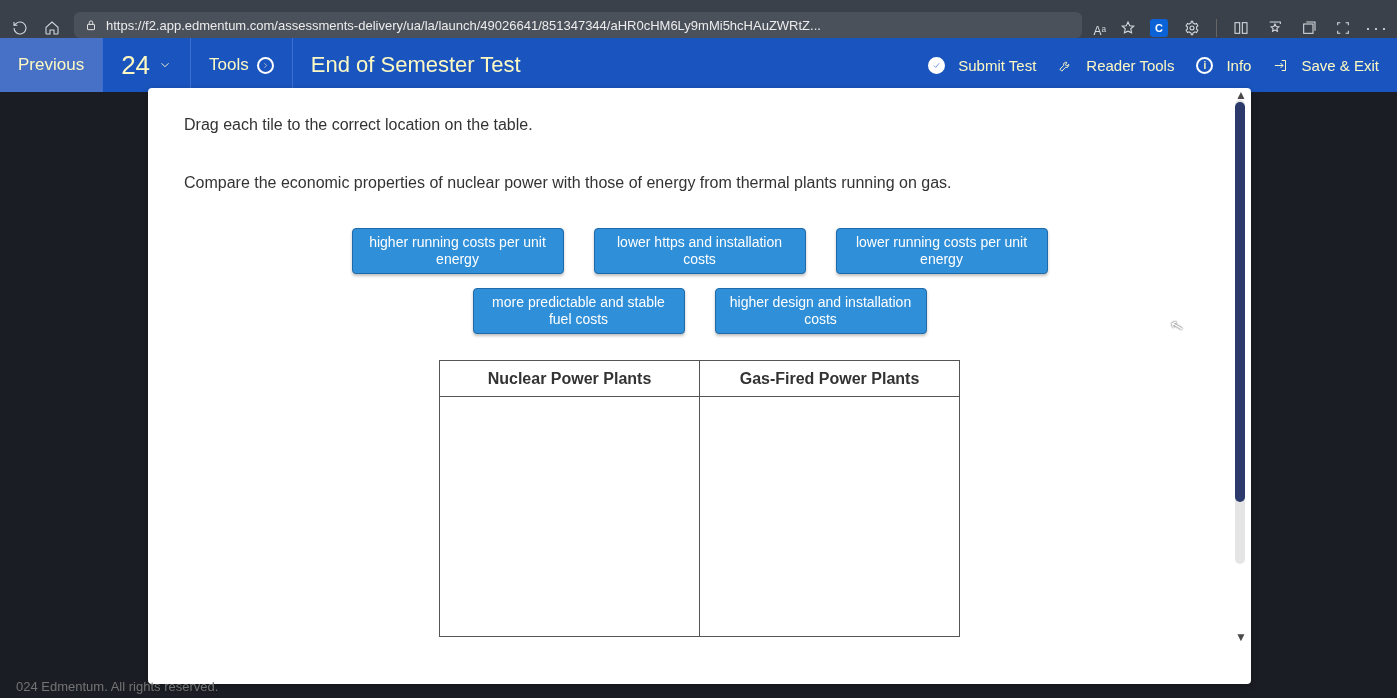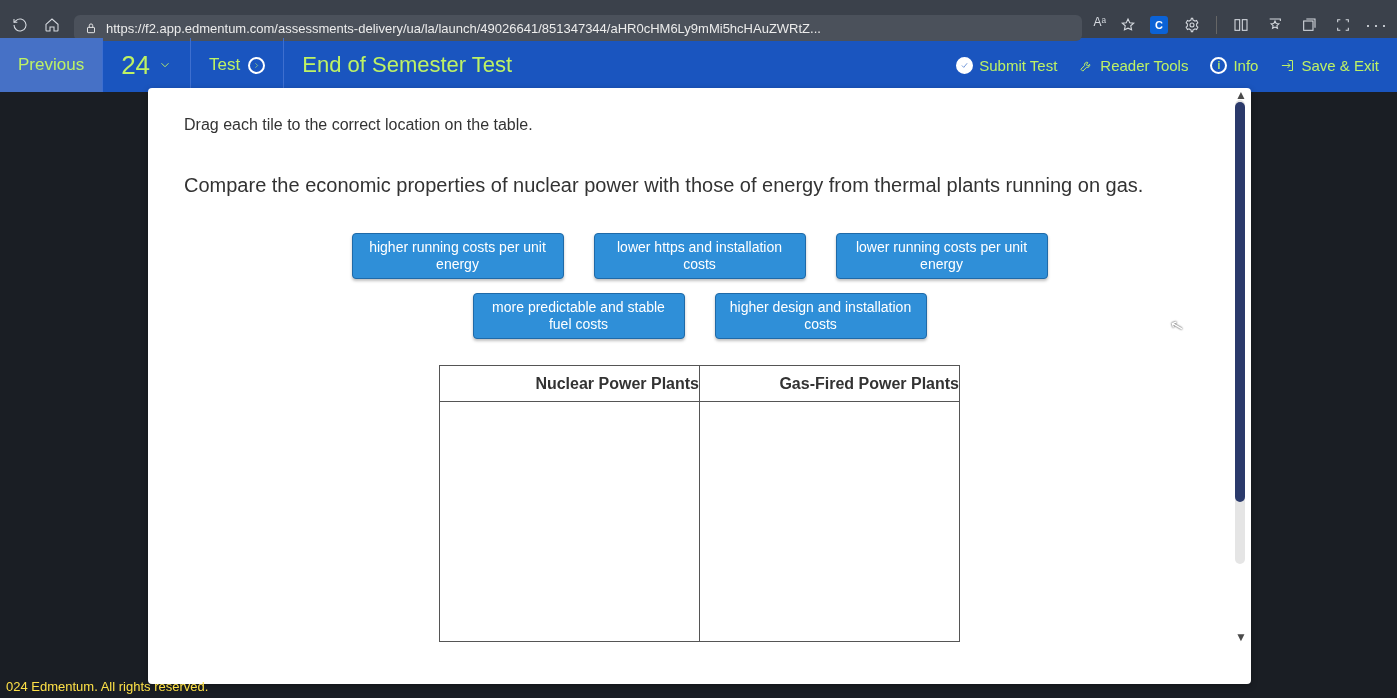--- a/index.html
+++ b/index.html
@@ -1,58 +1,58 @@
 <!DOCTYPE html>
 <html><head>
 <meta charset="utf-8">
 <style>
   * { margin:0; padding:0; box-sizing:border-box; font-family:Arial,Helvetica,sans-serif; }
   body { width:1397px; height:698px; background:#1a1e24; overflow:hidden; position:relative; }
 
   
-  .chrome-bar { height:38px; background:#3b414b; display:flex; align-items:flex-start; gap:12px; padding:15px 10px; color:#d6dae0; font-size:14px; }
+  .chrome-bar { height:38px; background:#3b414b; display:flex; align-items:flex-end; gap:12px; padding:0 10px; color:#d6dae0; font-size:14px; }
   .chrome-bar .icon-btn { width:20px; height:20px; display:flex; align-items:center; justify-content:center; cursor:pointer; }
   .address-box { flex:1; display:flex; align-items:center; gap:8px; background:#4b515b; border-radius:6px; height:26px; padding:0 10px; color:#ececec; font-size:13px; overflow:hidden; white-space:nowrap; }
   .right-icons { display:flex; align-items:center; gap:14px; }
   .chrome-badge { width:18px; height:18px; background:#0b62d6; border-radius:3px; display:flex;align-items:center;justify-content:center;font-size:11px;font-weight:bold;color:#fff;}
   .vdiv { width:1px;height:18px;background:#666; }
 
   
-  .assess-bar { height:54px; background:#1a55bf; display:flex; align-items:center; color:#bef264; font-size:17px; }
+  .assess-bar { height:54px; background:#1a55bf; display:flex; align-items:center; color:#fef9c3; font-size:17px; }
   .seg { height:100%; display:flex; align-items:center; padding:0 18px; border-right:1px solid #3e6fcf; gap:8px; cursor:pointer; }
   .seg.prev { background:#4671c6; }
   .seg.qno  { font-size:26px; font-weight:300; }
   .seg.title{ flex:1; font-size:22px; font-weight:400; cursor:default; border-right:none; }
   .rtools { display:flex; align-items:center; gap:22px; padding-right:18px; font-size:15px; }
-  .rtools .tool { display:flex; align-items:center; gap:6px; cursor:pointer; }
+  .rtools .tool { display:flex; align-items:center; gap:13px; cursor:pointer; }
   .circ { width:17px;height:17px;border:2px solid #fff;border-radius:50%;display:flex;align-items:center;justify-content:center;font-size:10px; }
 
   
   .stage { position:absolute; top:88px; left:148px; right:146px; bottom:14px; background:#fff; border-radius:4px; box-shadow:0 2px 6px rgba(0,0,0,.3); padding:28px 36px 0 36px; color:#333; }
   .instr1 { font-size:16px; margin-bottom:40px; }
-  .instr2 { font-size:20px; margin-bottom:36px; }
+  .instr2 { font-size:16px; margin-bottom:36px; }
 
   .tiles-wrap { display:flex; flex-direction:column; align-items:center; gap:14px; margin-bottom:26px;margin-top:12px; }
   .tile-row { display:flex; gap:30px; justify-content:center; }
   .tile { width:212px; height:46px; background:#2f8fd8; border:1px solid #1f6aa8; border-radius:4px; color:#fff; display:flex; align-items:center; justify-content:center; text-align:center; font-size:14px; line-height:1.25; padding:4px 6px; cursor:move; box-shadow:0 2px 3px rgba(0,0,0,.25); }
 
   .drop-table { margin:0 auto; border-collapse:collapse; }
   .drop-table th, .drop-table td { border:1.5px solid #555; }
-  .drop-table th { width:260px; height:36px; font-size:16px; font-weight:bold; background:#fff;text-align:right; }
+  .drop-table th { width:260px; height:36px; font-size:16px; font-weight:bold; background:#fff; }
   .drop-table td { width:260px; height:240px; vertical-align:top; }
 
   
   .scroll-track { position:absolute; right:6px; top:12px; bottom:120px; width:10px; background:#e5e5e5; border-radius:5px; }
   .scroll-thumb { position:absolute; right:6px; top:14px; width:10px; height:400px; background:#2b3a6b; border-radius:5px; cursor:pointer; }
   .arrow-up, .arrow-down { position:absolute; right:4px; color:#4a4a4a; font-size:12px; cursor:pointer; }
   .arrow-up { top:0; }
   .arrow-down { bottom:40px; }
 
   
-  .footer { position:absolute; left:0; bottom:0; color:#fde047; font-size:13px; padding:4px 6px; }
+  .footer { position:absolute; left:10px; bottom:0; color:#737373; font-size:13px; padding:4px 6px; }
 
   
   .fake-cursor { position:absolute; color:#fff; font-size:16px; transform:rotate(-15deg); pointer-events:none; text-shadow:0 0 2px #000; }
 
   svg { stroke:currentColor; fill:none; stroke-width:1.6; }
 </style>
 </head>
 <body>
 
 <div class="chrome-bar">
@@ -119,21 +119,21 @@
   <div class="seg prev">
     <span>Previous</span>
   </div>
   <div class="seg qno">
     <span>24</span>
     <svg width="14" height="14" viewBox="0 0 24 24">
         <path d="m6 9 6 6 6-6"></path>
       </svg>
   </div>
   <div class="seg">
-    <span>Test</span>
+    <span>Tools</span>
     <span class="circ">
       <svg width="9" height="9" viewBox="0 0 24 24">
           <path d="m9 6 6 6-6 6"></path>
         </svg>
     </span>
   </div>
   <div class="seg title">
     <span>End of Semester Test</span>
   </div>
   <div class="rtools">

